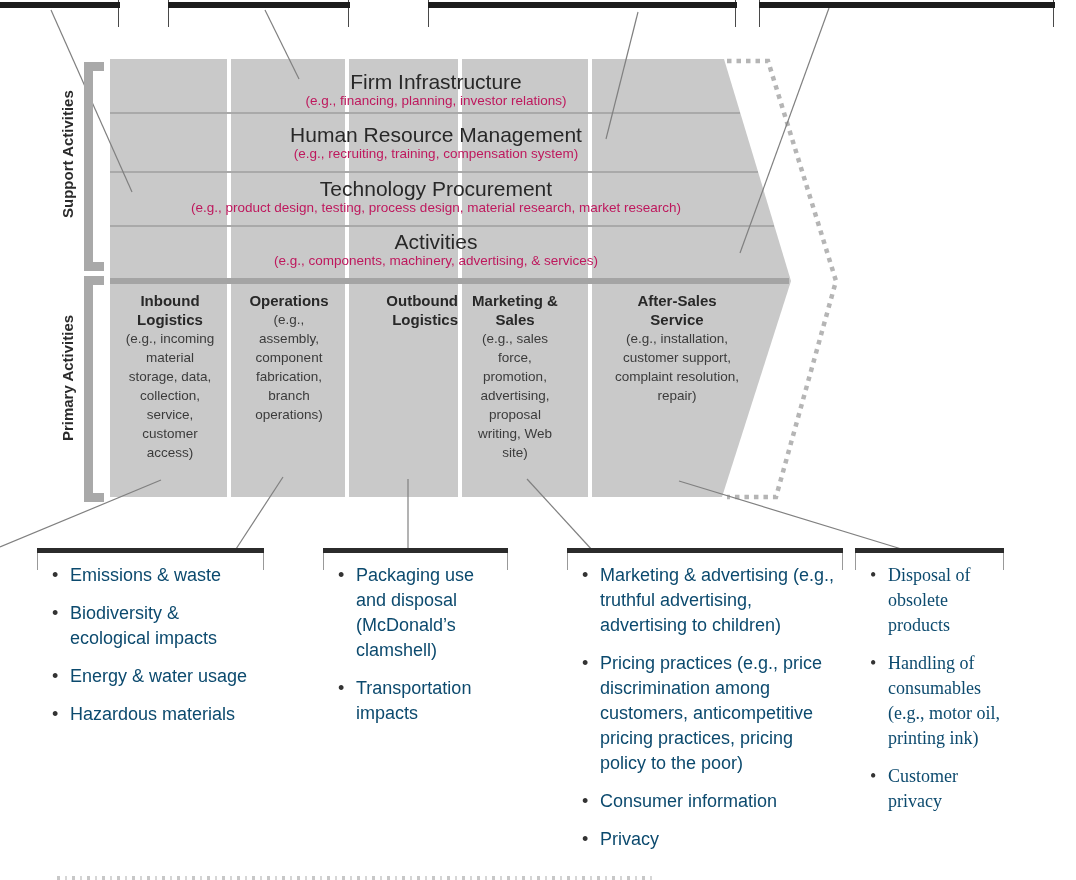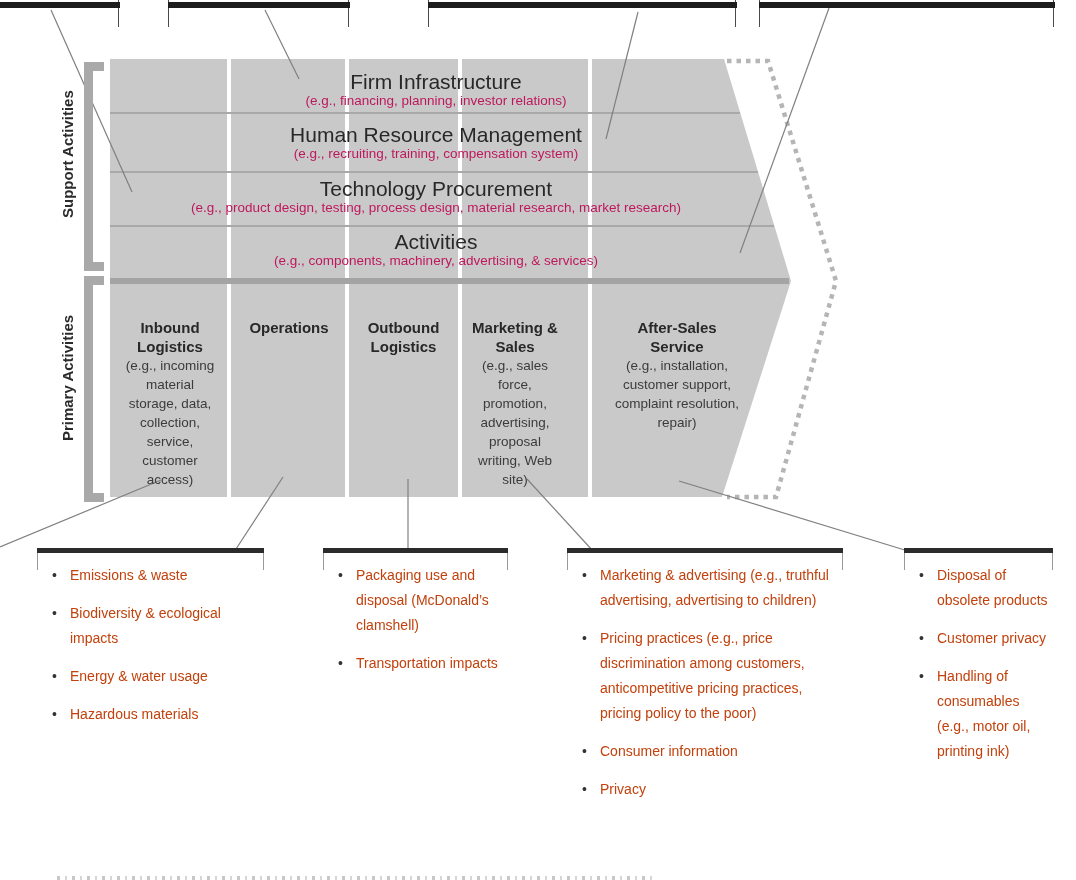--- a/index.html
+++ b/index.html
@@ -21,31 +21,31 @@
   
   .vlabel{position:absolute;z-index:2;height:18px;line-height:18px;text-align:center;
     font-size:15px;font-weight:bold;color:#2b2b2b;transform:rotate(-90deg);white-space:nowrap;}
 
   
   .srow{position:absolute;left:110px;width:652px;z-index:2;text-align:center;}
   .stitle{font-size:21px;line-height:19px;font-weight:normal;color:#282828;}
   .sdetail{font-size:13.5px;line-height:17px;color:#be185d;margin-top:1px;}
 
   
-  .pcol{position:absolute;top:291px;z-index:2;text-align:center;margin-top:27px;}
+  .pcol{position:absolute;top:291px;z-index:2;text-align:center;}
   .ptitle{font-size:15px;line-height:19px;font-weight:bold;color:#282828;white-space:pre-line;}
   .pdetail{font-size:13.5px;line-height:19px;color:#3b3b3b;white-space:pre-line;}
 
   
   .ilist{position:absolute;top:548px;z-index:2;}
   .listbar{position:relative;height:5px;background:#2b2b2b;}
   .listbar .tick{position:absolute;top:5px;width:0;height:17px;border-left:1.5px solid #999;}
   .listbar .tick.l{left:0;} .listbar .tick.r{right:0;}
   .ilist ul{list-style:none;margin:10px 0 0 0;padding:0 0 0 10px;}
-  .ilist li{position:relative;padding-left:23px;font-size:14px;line-height:25px;color:#c2410c;margin-bottom:13px;}
+  .ilist li{position:relative;padding-left:23px;font-size:18px;line-height:25px;color:#0c4a6e;margin-bottom:13px;}
   .ilist li::before{content:"\2022";position:absolute;left:5px;color:#333333;}
 
   
   .cropped-caption{position:absolute;left:57px;top:876px;width:600px;height:4px;z-index:2;opacity:.55;
     background:repeating-linear-gradient(90deg,#9a9a9a 0 3px,transparent 3px 8px,#b5b5b5 8px 10px,transparent 10px 15px);}
 </style>
 </head>
 <body>
 
 <div class="canvas">
@@ -121,22 +121,28 @@
     <div class="pdetail">(e.g., incoming
 material
 storage, data,
 collection,
 service,
 customer
 access)</div>
   </div>
   <div class="pcol" style="left:231px;width:116px;">
     <div class="ptitle">Operations</div>
-  </div>
-  <div class="pcol" style="left:349px;width:109px;">
+    <div class="pdetail">(e.g.,
+assembly,
+component
+fabrication,
+branch
+operations)</div>
+  </div>
+  <div class="pcol" style="left:349px;width:109px;text-align:right;">
     <div class="ptitle">Outbound
 Logistics</div>
   </div>
   <div class="pcol" style="left:462px;width:106px;">
     <div class="ptitle">Marketing &amp;
 Sales</div>
     <div class="pdetail">(e.g., sales
 force,
 promotion,
 advertising,
@@ -180,27 +186,27 @@
         <span class="tick l"></span>
         <span class="tick r"></span>
       </div>
     <ul>
       <li>Marketing &amp; advertising (e.g., truthful advertising, advertising to children)</li>
       <li>Pricing practices (e.g., price discrimination among customers, anticompetitive pricing practices, pricing policy to the poor)</li>
       <li>Consumer information</li>
       <li>Privacy</li>
     </ul>
   </div>
-  <div class="ilist" style="left:904px;width:149px;">
+  <div class="ilist" style="left:855px;width:149px;font-family:Liberation Serif, serif;">
     <div class="listbar">
         <span class="tick l"></span>
         <span class="tick r"></span>
       </div>
     <ul>
       <li>Disposal of obsolete products</li>
+      <li>Handling of consumables (e.g., motor oil, printing ink)</li>
       <li>Customer privacy</li>
-      <li>Handling of consumables (e.g., motor oil, printing ink)</li>
     </ul>
   </div>
 
   <div class="cropped-caption"></div>
 
 </div>
 
 </body></html>

